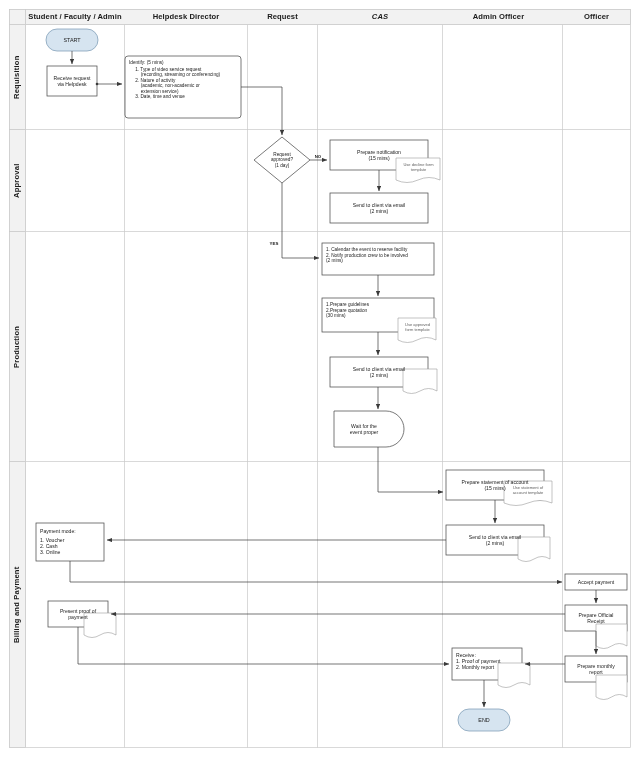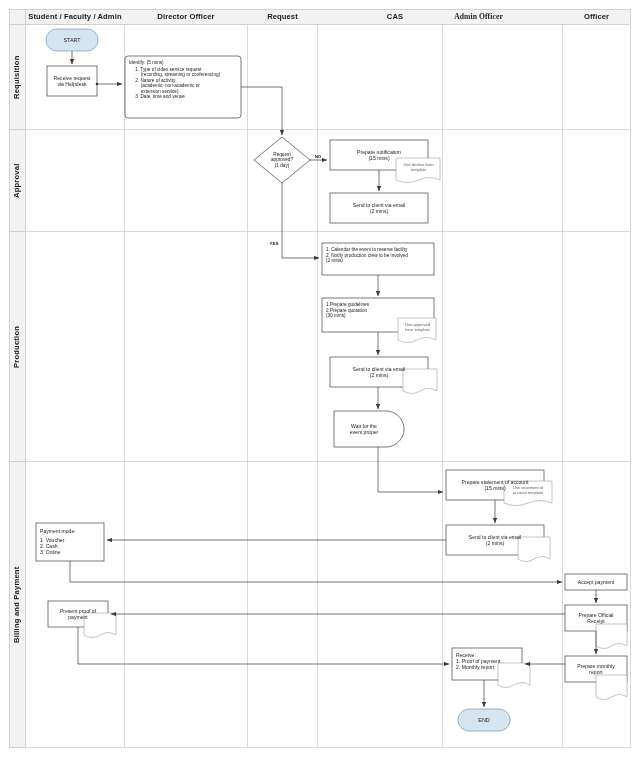--- a/index.html
+++ b/index.html
@@ -154,24 +154,24 @@
 
     <path d="M565,664 H525" marker-end="url(#ar)"></path>
 
     <line x1="596" y1="631" x2="596" y2="654" marker-end="url(#ar)"></line>
 
     <line x1="484" y1="680" x2="484" y2="707" marker-end="url(#ar)"></line>
   </g>
 </svg>
 
 <div class="tx ctr colhead" style="left:26px;top:10px;width:98px;height:14px;">Student / Faculty / Admin</div>
-<div class="tx ctr colhead" style="left:125px;top:10px;width:122px;height:14px;">Director Officer</div>
+<div class="tx ctr colhead" style="left:125px;top:10px;width:122px;height:14px;">Helpdesk Director</div>
 <div class="tx ctr colhead" style="left:248px;top:10px;width:69px;height:14px;">Request</div>
-<div class="tx ctr colhead" style="left:333px;top:10px;width:124px;height:14px;">CAS</div>
-<div class="tx ctr colhead" style="left:419px;top:10px;width:119px;height:14px;font-family:Liberation Serif, serif;">Admin Officer</div>
+<div class="tx ctr colhead" style="left:318px;top:10px;width:124px;height:14px;font-style:italic;">CAS</div>
+<div class="tx ctr colhead" style="left:439px;top:10px;width:119px;height:14px;">Admin Officer</div>
 <div class="tx ctr colhead" style="left:563px;top:10px;width:67px;height:14px;">Officer</div>
 
 <div class="tx lanelabel" style="left:10px;top:25px;width:15px;height:104px;">Requisition</div>
 <div class="tx lanelabel" style="left:10px;top:130px;width:15px;height:101px;">Approval</div>
 <div class="tx lanelabel" style="left:10px;top:232px;width:15px;height:229px;">Production</div>
 <div class="tx lanelabel" style="left:10px;top:462px;width:15px;height:285px;">Billing and Payment</div>
 
 <div class="tx ctr term" style="left:46px;top:29px;width:52px;height:22px;">START</div>
 
 <div class="tx ctr node" style="left:47px;top:66px;width:50px;height:30px;flex-direction:column;">

